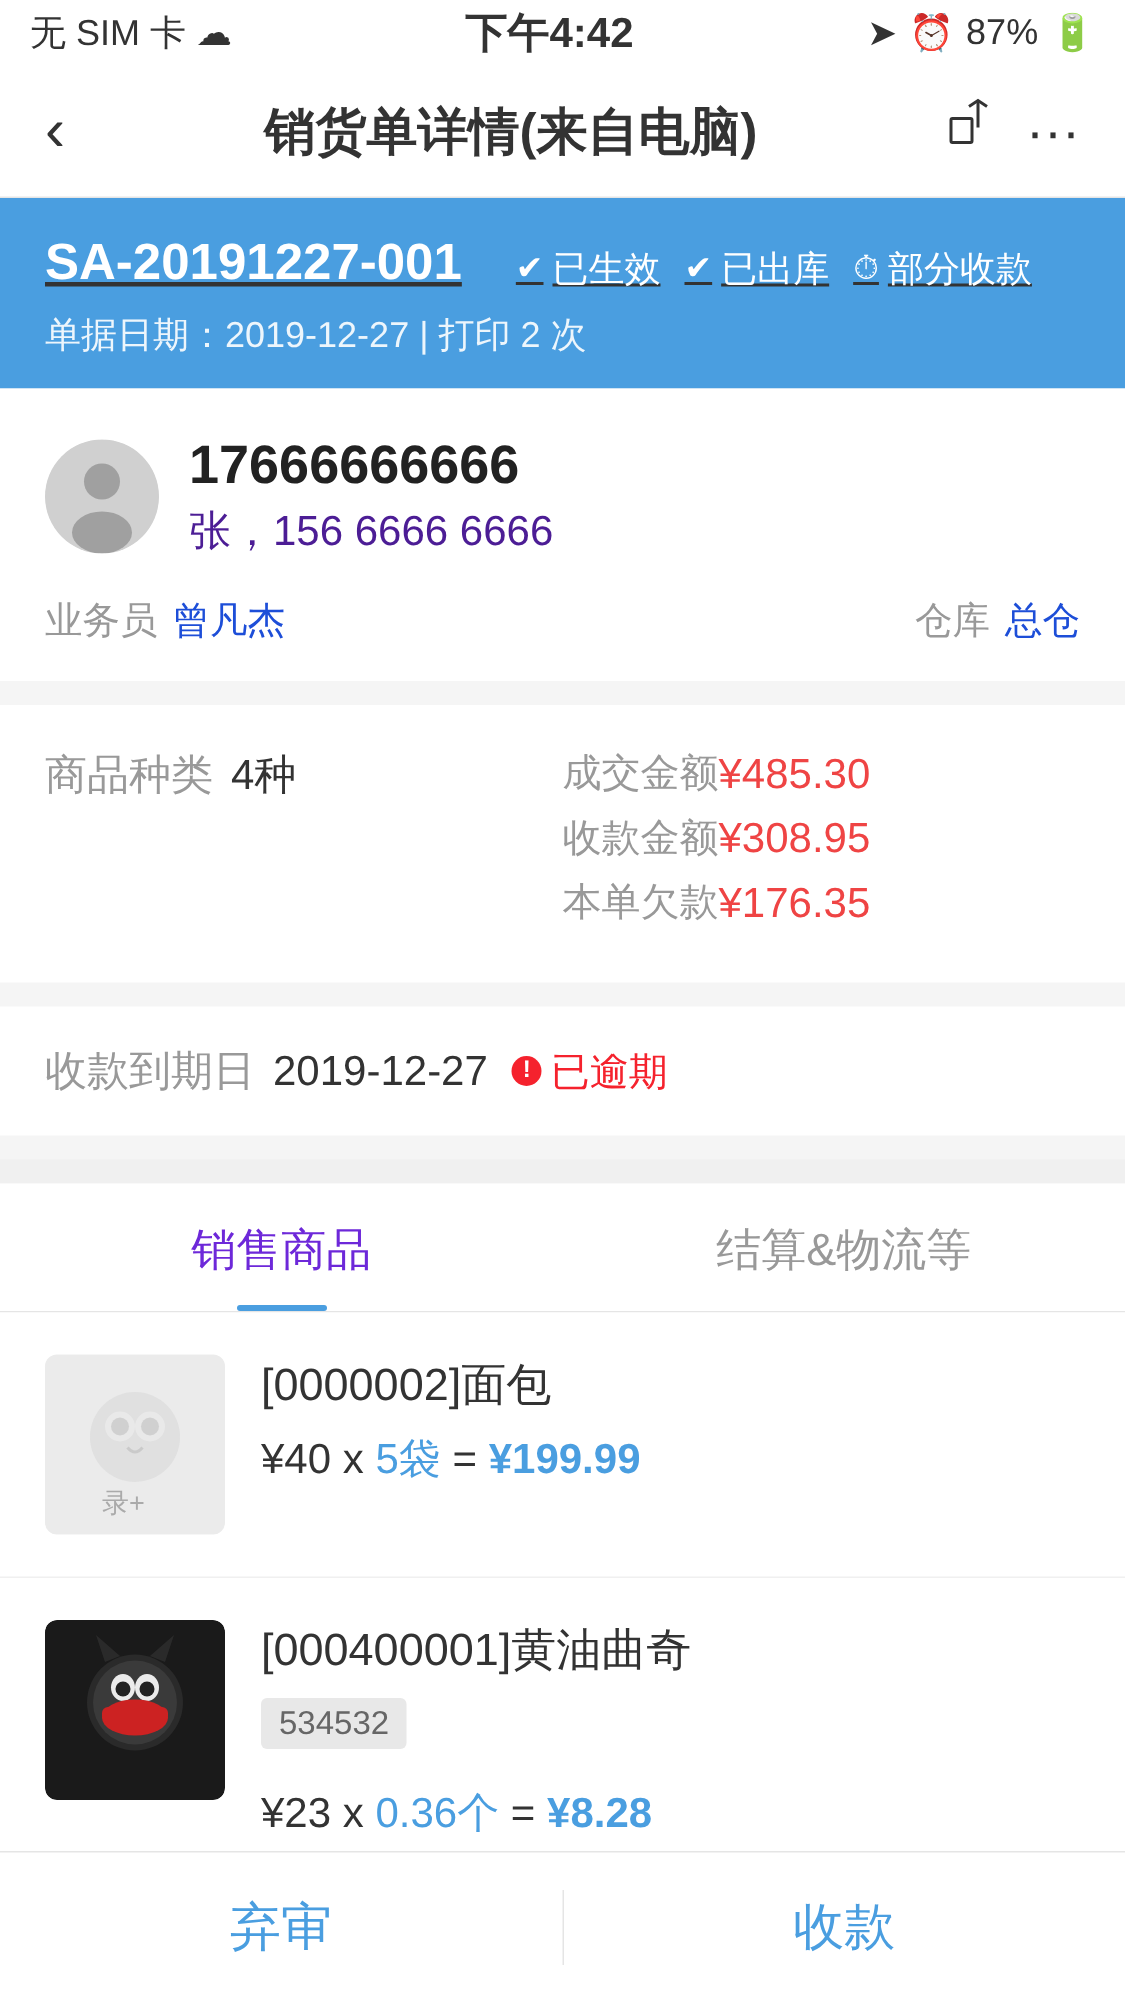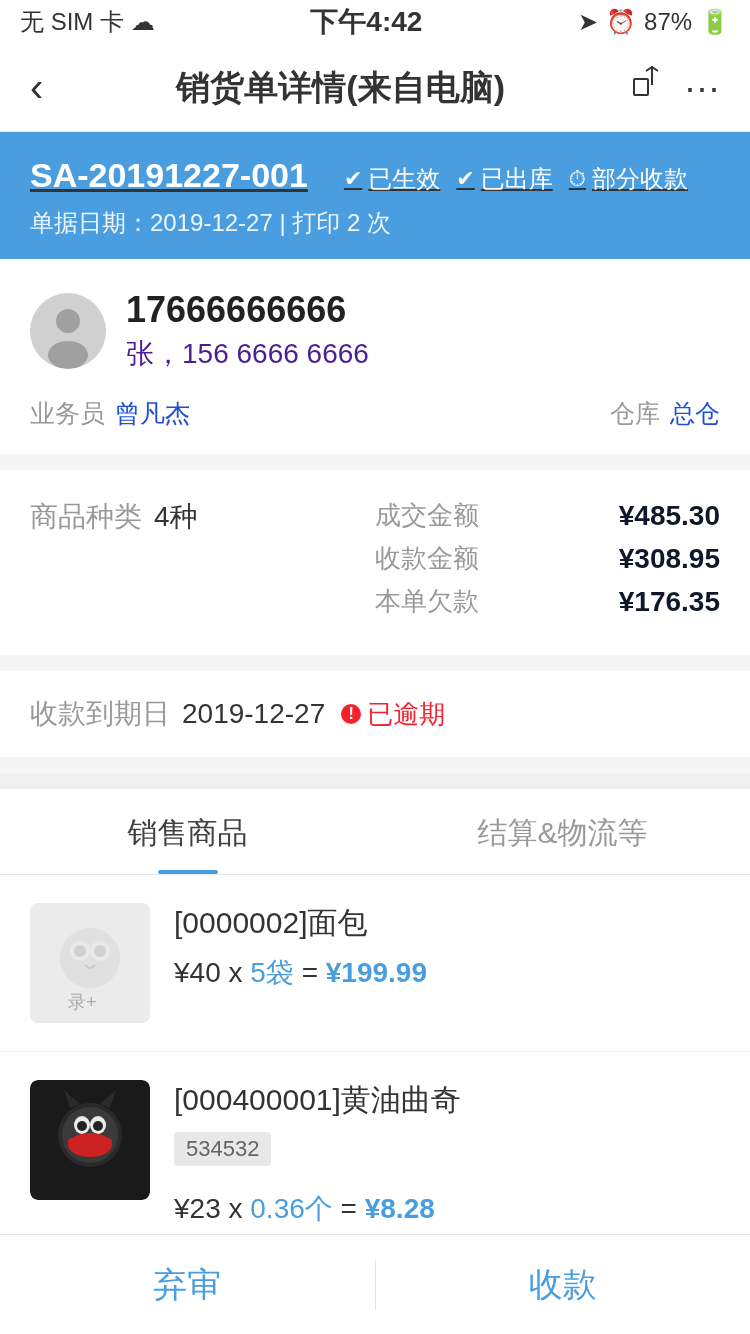--- a/index.html
+++ b/index.html
@@ -160,27 +160,26 @@
       font-size: 28px;
     }
     .stats-label { color: #999; }
     .stats-value { color: #333; margin-left: 12px; }
     .stats-right {
       flex: 1;
       text-align: right;
     }
     .money-row {
       display: flex;
-      justify-content: space-between;
       align-items: center;
       margin-bottom: 8px;
       font-size: 26px;
     }
     .money-label { color: #999; }
-    .money-value { color: #0f172a; font-size: 28px; font-weight: bold; }
+    .money-value { color: #ef4444; font-size: 28px; }
 
     
     .overdue-section {
       background: #fff;
       padding: 24px 30px;
       display: flex;
       align-items: center;
       font-size: 28px;
       color: #333;
       margin-bottom: 16px;
@@ -224,21 +223,21 @@
     .tab-item {
       flex: 1;
       text-align: center;
       padding: 24px 0 20px;
       font-size: 30px;
       color: #999;
       cursor: pointer;
       position: relative;
     }
     .tab-item.active {
-      color: #404040;
+      color: #6d28d9;
     }
     .tab-item.active::after {
       content: '';
       position: absolute;
       bottom: 0;
       left: 50%;
       transform: translateX(-50%);
       width: 60px;
       height: 4px;
       background: #4A9EE0;

